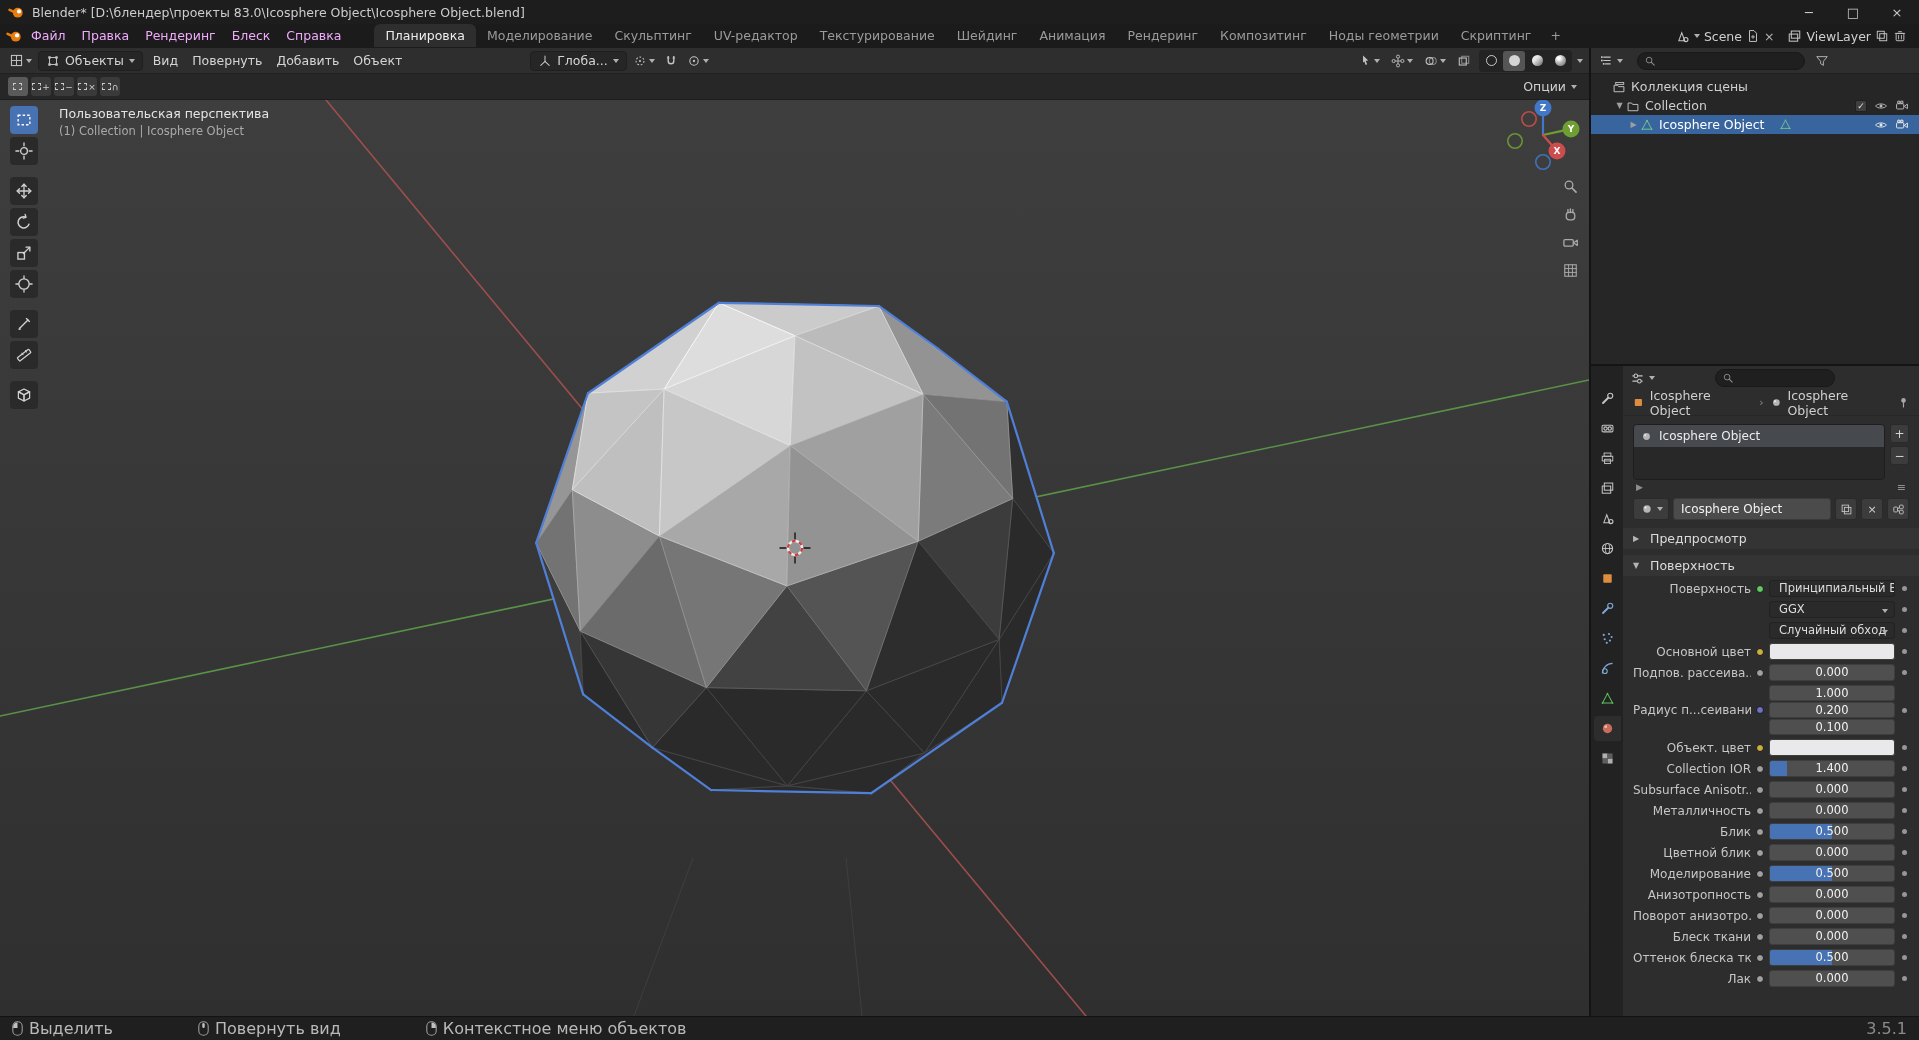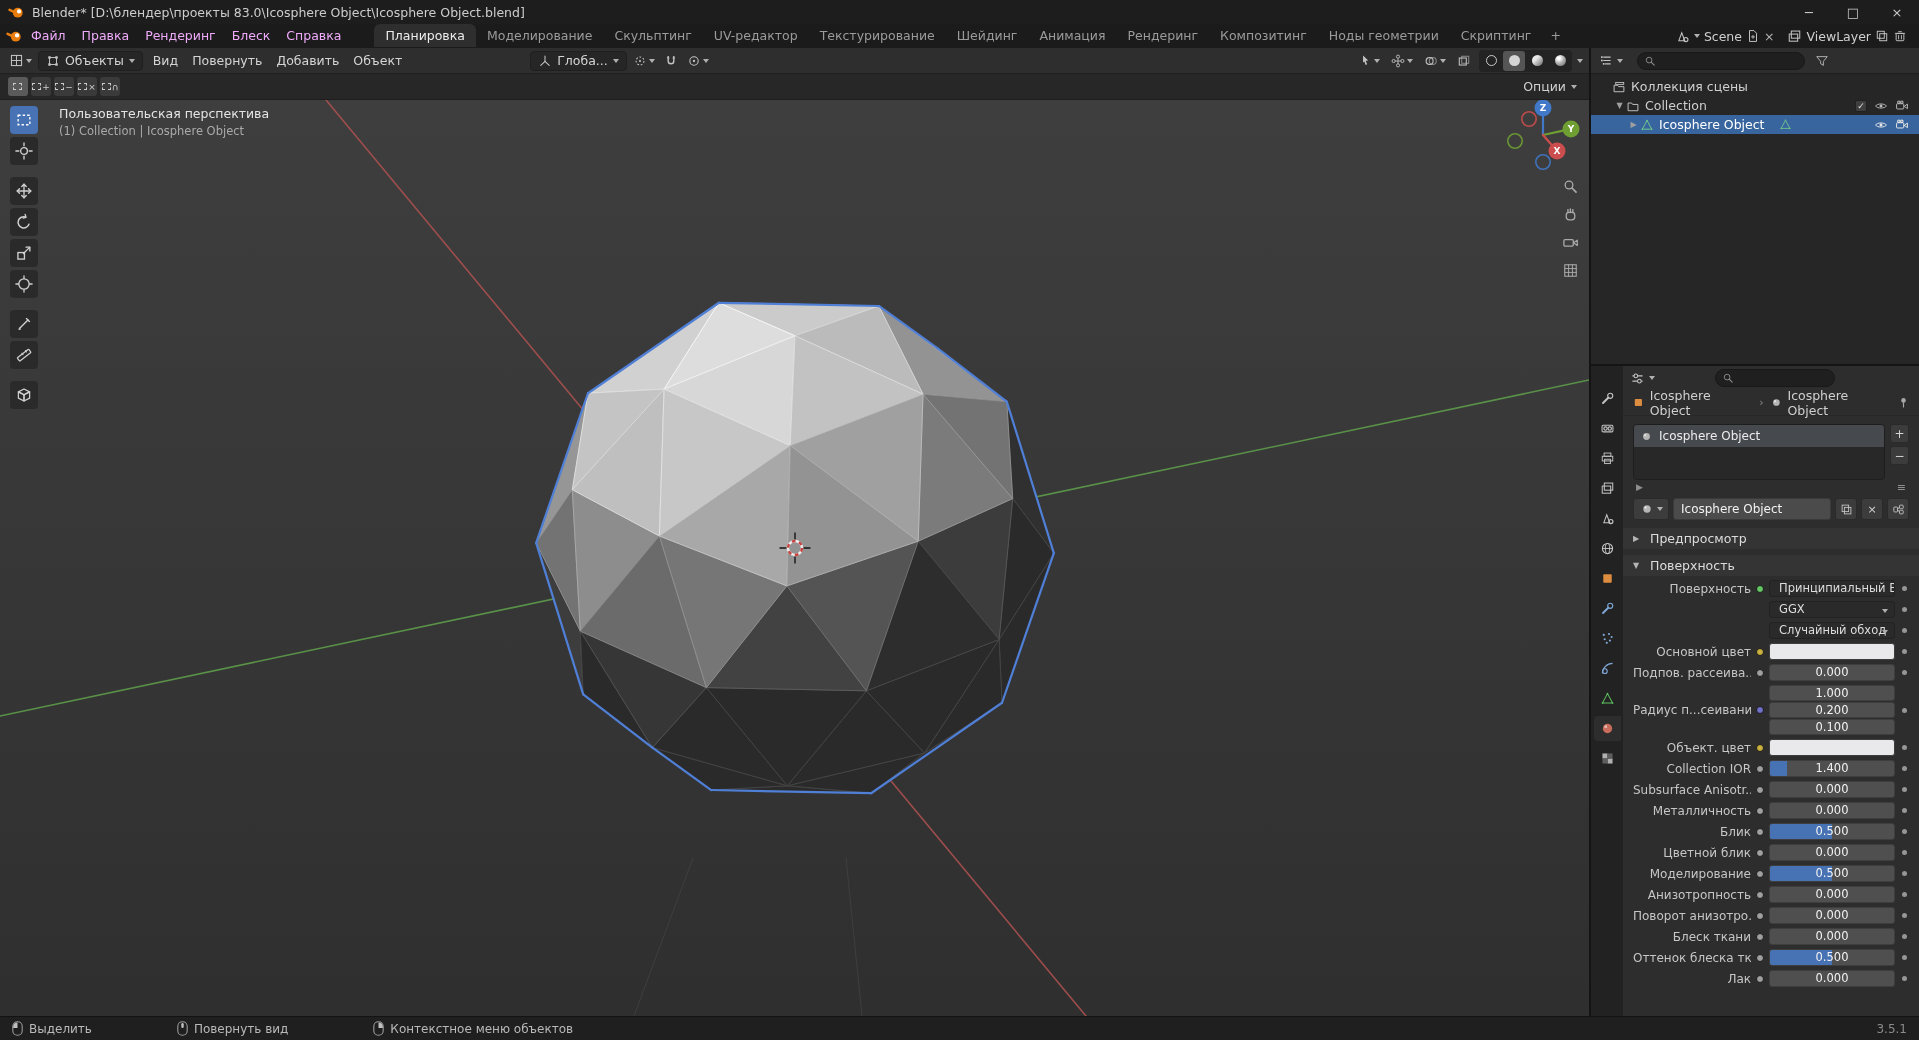--- a/index.html
+++ b/index.html
@@ -106,21 +106,21 @@
   .pfield .pv{position:relative;display:block;text-align:center;font-size:11.5px;line-height:15px;color:#f2f2f2;white-space:nowrap}
   .pfield.menu{background:#2a2a2a;border-color:#222}
   .pfield.menu .pv{text-align:left;padding:0 9px;color:#ddd}
   .pfield.color{background:#e9e9ec}
   .pfield.vec{height:16px}
   .pfield.vec .pv{line-height:14px}
   .ddchev{position:absolute;right:6px;top:6.5px;width:0;height:0;border-left:3.5px solid transparent;border-right:3.5px solid transparent;border-top:4px solid #aeaeae}
   .keydot{flex:none;width:5px;height:5px;border-radius:50%;background:#969696;margin-left:7px;margin-right:2px}
 
   
-  .statusbar{height:24px;background:#1f1f1f;border-top:1px solid #131313;display:flex;align-items:center;padding:0 12px;font-size:12px;color:#b9b9b9}
+  .statusbar{height:24px;background:#1f1f1f;border-top:1px solid #131313;display:flex;align-items:center;padding:0 12px;font-size:16px;color:#b9b9b9}
   .status-items{display:flex;gap:85px}
   .stitem{display:flex;align-items:center;gap:6px;white-space:nowrap}
   .version{margin-left:auto;color:#8b8b8b}
 </style>
 </head>
 <body>
 
 <div class="app">
 
   <div class="titlebar">

